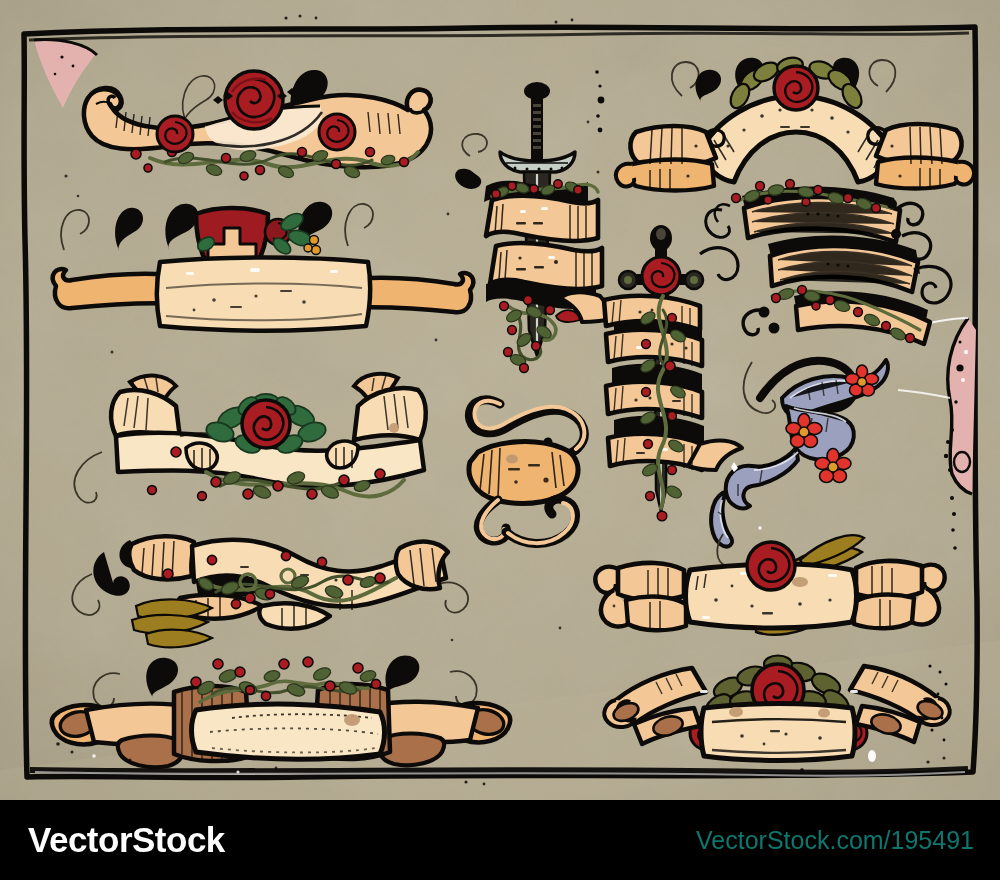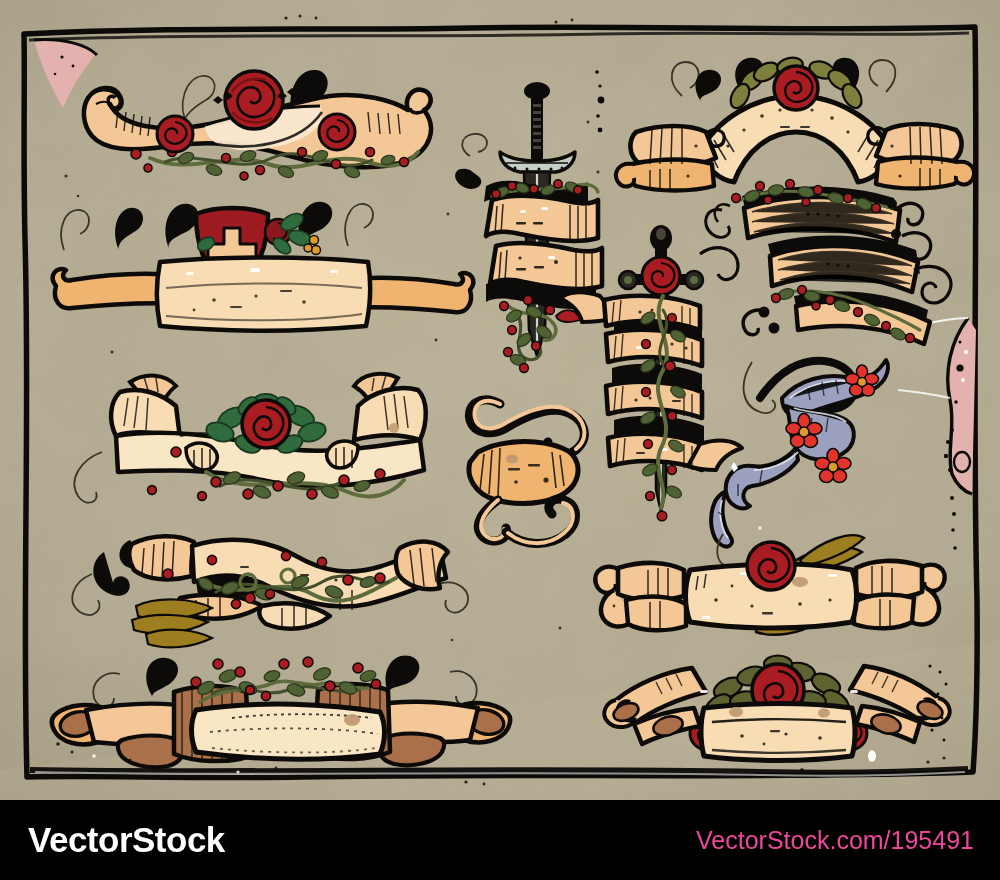--- a/index.html
+++ b/index.html
@@ -22,21 +22,21 @@
     position:absolute;left:0;top:800px;width:1000px;height:80px;
     background:#000000;
   }
   .footer .brand{
     position:absolute;left:28px;top:50%;transform:translateY(-50%);
     color:#ffffff;font-size:35px;font-weight:700;letter-spacing:-0.5px;
     font-family:"Liberation Sans", sans-serif;white-space:nowrap;
   }
   .footer .url{
     position:absolute;right:26px;top:50%;transform:translateY(-50%);
-    color:#ec4899;font-size:25px;font-weight:400;letter-spacing:0px;
+    color:#0f766e;font-size:25px;font-weight:400;letter-spacing:0px;
     font-family:"Liberation Sans", sans-serif;white-space:nowrap;
   }
 </style>
 </head>
 <body>
 
 <div class="stage">
 
   <div class="artboard">
     <svg width="1000" height="800" viewBox="0 0 1000 800" xmlns="http://www.w3.org/2000/svg">

